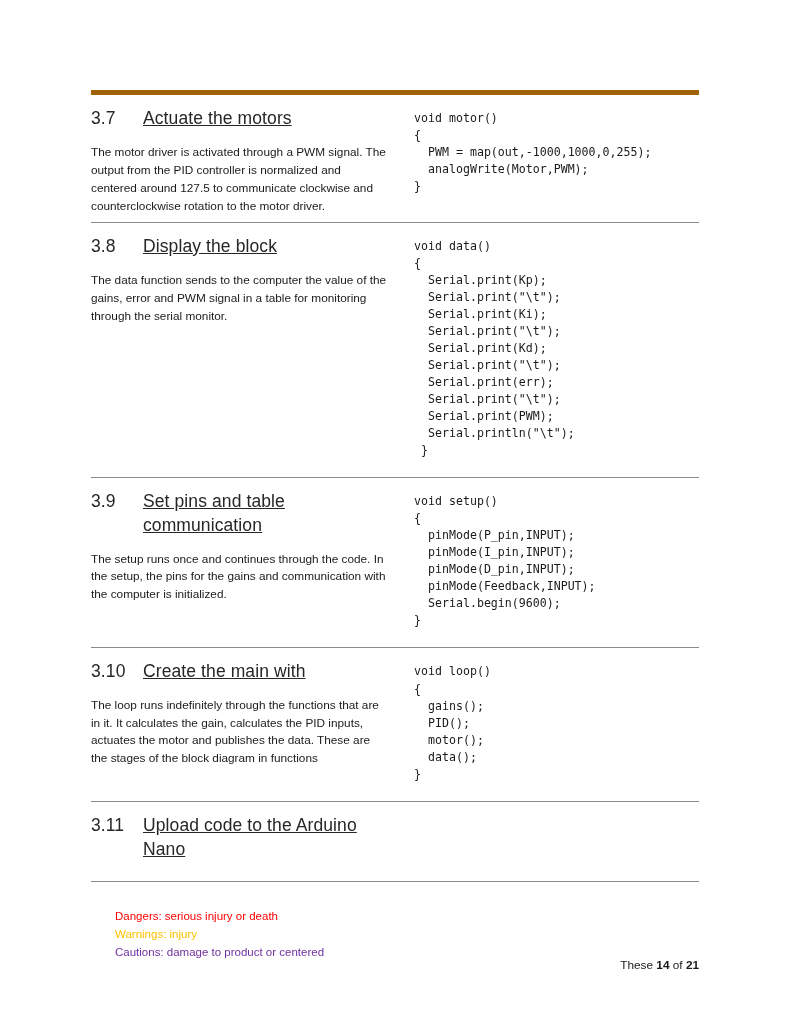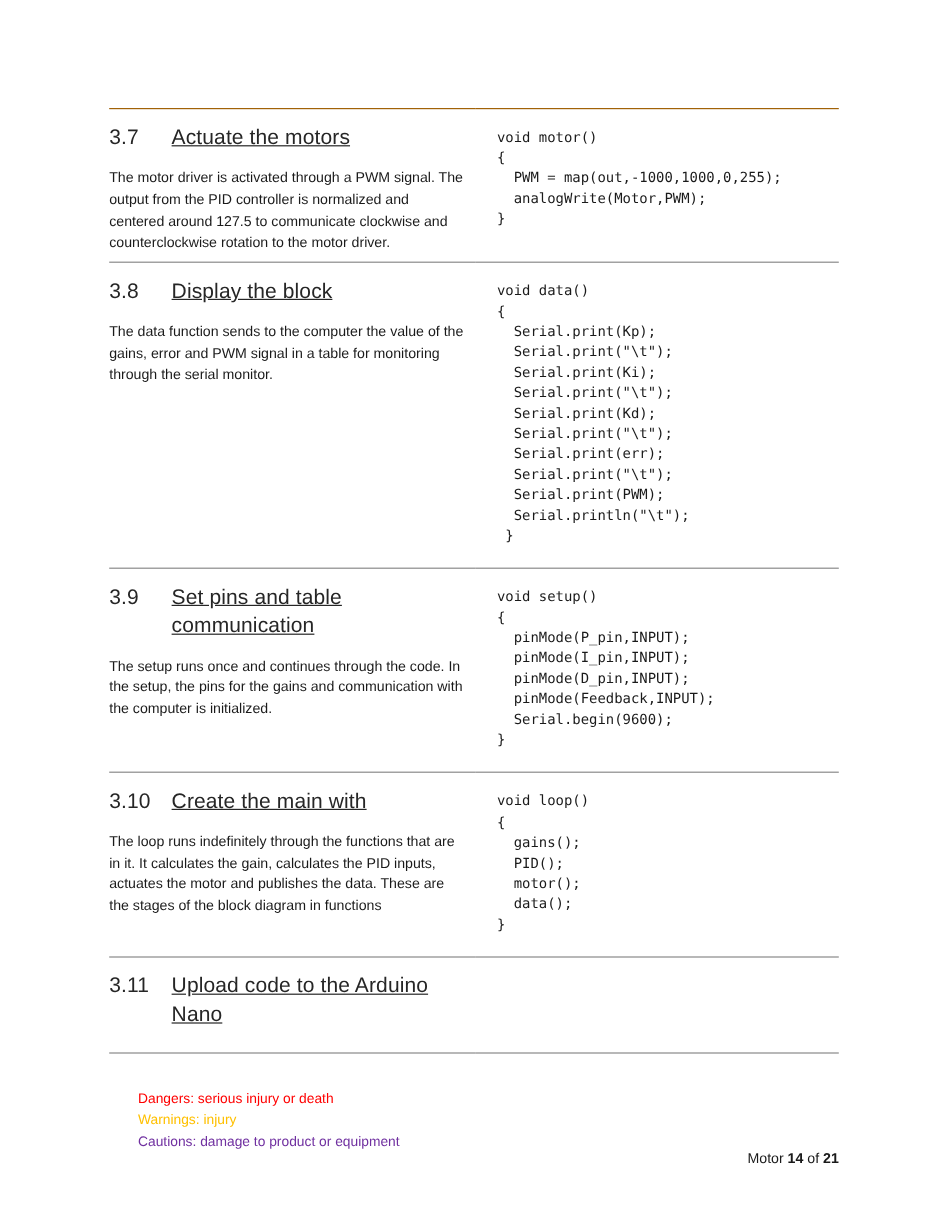--- a/index.html
+++ b/index.html
@@ -29,21 +29,21 @@
     position: absolute;
     left: 91px;
     top: 90px;
     width: 608px;
     border-collapse: collapse;
   }
   .content-table tr {
     border-bottom: 1px solid #8a8a8a;
   }
   .content-table tr:first-child {
-    border-top: 1px solid #a16207;
+    border-top: 5px solid #a16207;
   }
   .content-table td {
     vertical-align: top;
     padding: 0;
   }
   .col-left {
     width: 308px;
     padding-right: 8px !important;
     padding-bottom: 6px !important;
   }
@@ -226,20 +226,20 @@
         </td>
         <td class="col-right"></td>
       </tr>
 
     </tbody>
   </table>
 
   <div class="legend">
     <div style="color:#FF0000">Dangers: serious injury or death</div>
     <div style="color:#FFC000">Warnings: injury</div>
-    <div style="color:#7030A0">Cautions: damage to product or equipment</div>
+    <div style="color:#7030A0">Cautions: damage to product or centered</div>
   </div>
 
   <div class="footer">
-    <span>Motor </span><b>14</b><span> of </span><b>21</b>
+    <span>These </span><b>14</b><span> of </span><b>21</b>
   </div>
 
 </div>
 
 </body></html>

